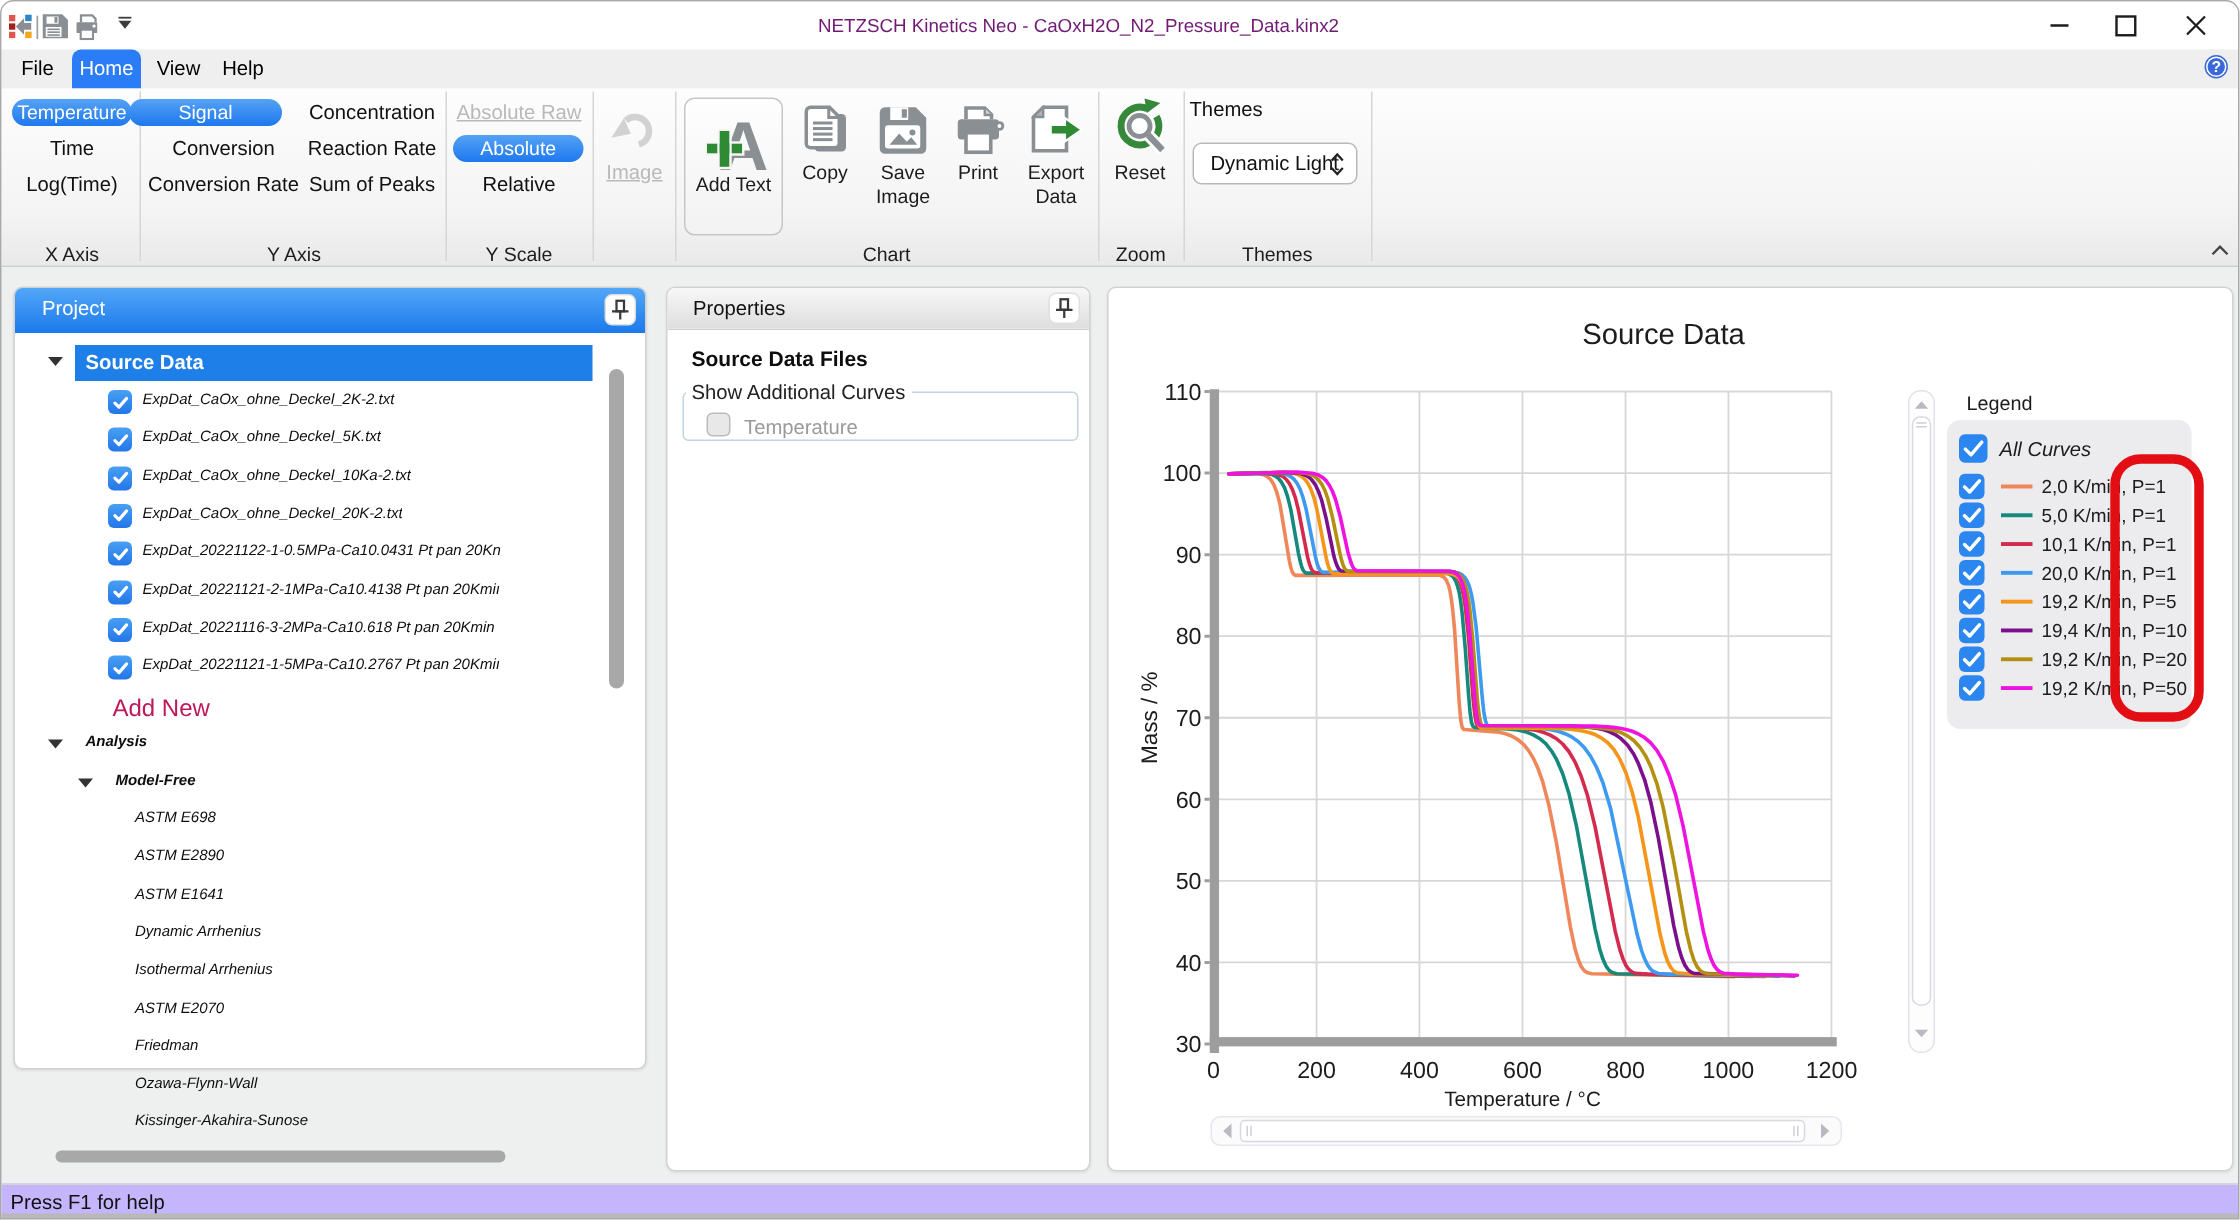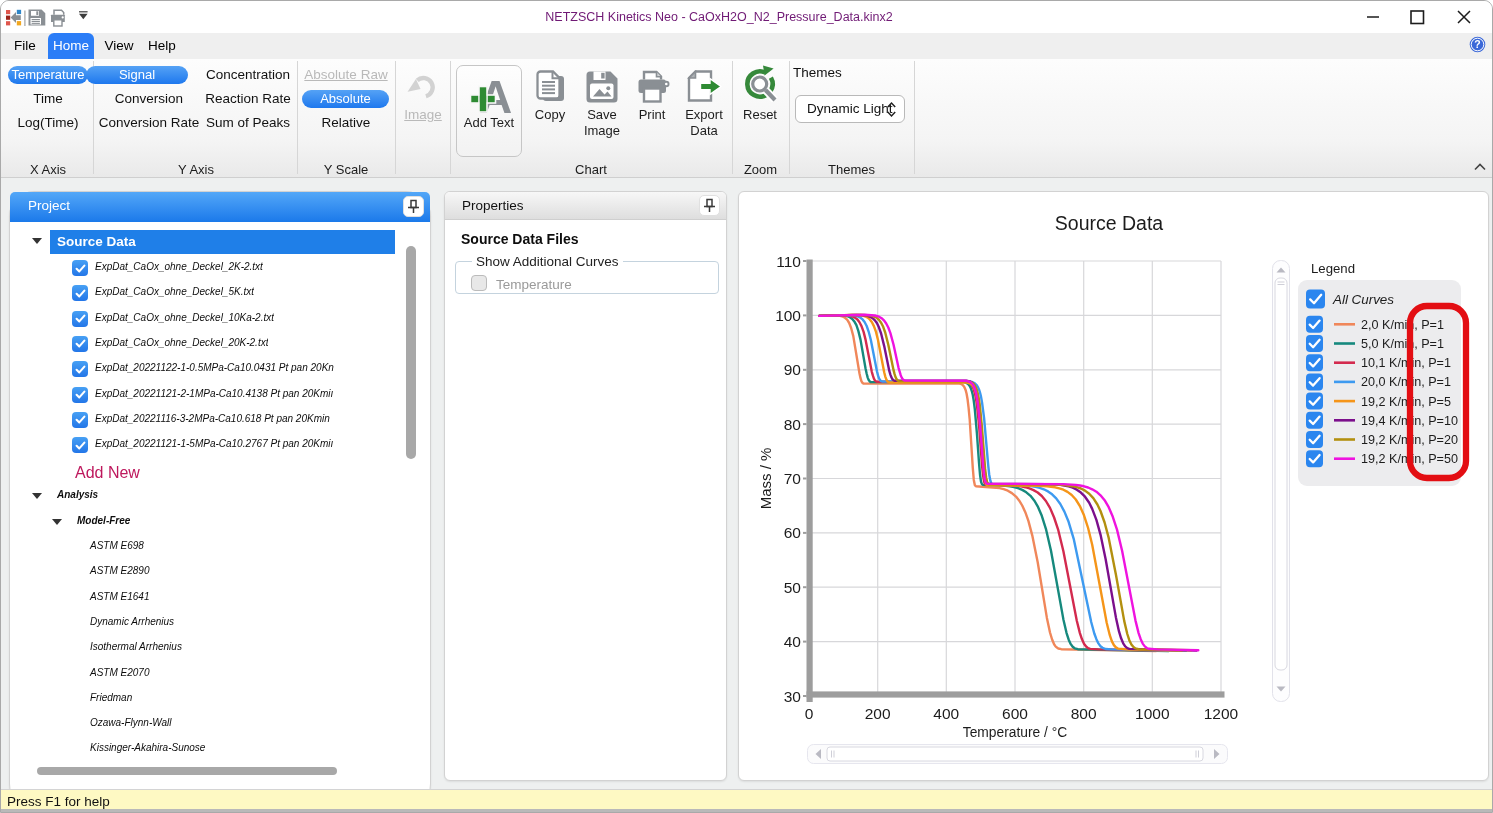--- a/index.html
+++ b/index.html
@@ -27,21 +27,21 @@
 
 .panel { position:absolute; background:#fff; border:1px solid #d2d2d2; border-radius:6px; box-shadow:0 1px 2px rgba(0,0,0,0.08); }
 .phead-blue { position:absolute; left:0; top:0; right:0; height:30px; background:linear-gradient(#53a7f8,#1b79ea); border-radius:5px 5px 0 0; }
 .phead-gray { position:absolute; left:0; top:0; right:0; height:28px; background:linear-gradient(#f7f7f7,#dedede); border-radius:5px 5px 0 0; border-bottom:1px solid #cfcfcf; }
 .pinbtn { position:absolute; width:21px; height:21px; background:#fff; border:1px solid #e0e0e0; border-radius:5px; }
 .tree-tri { position:absolute; width:0; height:0; border-left:5px solid transparent; border-right:5px solid transparent; border-top:6px solid #333; }
 .cb { position:absolute; width:16px; height:16px; border-radius:4px; background:linear-gradient(#47a0f4,#2376e8); }
 .cb svg { position:absolute; left:1.5px; top:1.5px; }
 .titem { position:absolute; font-size:10px; color:#0d0d0d; white-space:nowrap;font-style:italic; }
 
-.statusbar { position:absolute; left:0; bottom:0; width:100%; height:23px; background:#fef9c3; border-top:1px solid #d4d4d4; border-bottom:3px solid #b9b9b9; }
+.statusbar { position:absolute; left:0; bottom:0; width:100%; height:23px; background:#c4b5fd; border-top:1px solid #d4d4d4; border-bottom:3px solid #b9b9b9; }
 .statusbar span { position:absolute; left:6px; top:4px; font-size:13.5px; color:#111; }
 </style>
 </head>
 <body>
 <div class="window">
 
 <div class="titlebar">
   <svg class="abs" style="left:4px;top:7px" width="90" height="21" viewBox="0 0 90 21">
 
     <rect x="1" y="2" width="4.2" height="4.2" fill="#df564c"></rect>
@@ -191,21 +191,21 @@
       <path d="M1.8 11 L5.5 15 L9.2 11" fill="none" stroke="#222" stroke-width="1.5"></path>
     </svg>
   </div>
   <div class="glabel" style="left:788px;width:125px;">Themes</div>
 
   <svg class="abs" style="left:1472px;top:103px" width="14" height="10" viewBox="0 0 14 10">
     <path d="M2 7.5 L7 2.5 L12 7.5" fill="none" stroke="#444" stroke-width="1.6"></path>
   </svg>
 </div>
 
-<div class="panel" style="left:8px;top:190px;width:422px;height:618px;border-radius:25px;">
+<div class="panel" style="left:8px;top:190px;width:422px;height:522px;">
   <div class="phead-blue">
     <div class="abs" style="left:18px;top:6px;font-size:13.5px;color:#fff;">Project</div>
     <div class="pinbtn" style="right:6px;top:4px;">
       <svg width="19" height="19" viewBox="0 0 19 19">
             <g stroke="#3a3a3a" stroke-width="1.5" fill="none">
         <rect x="7" y="3.5" width="5" height="7"></rect>
               <line x1="4" y1="10.5" x2="15" y2="10.5"></line>
               <line x1="9.5" y1="10.5" x2="9.5" y2="16"></line>
       </g>
           </svg>
@@ -289,21 +289,21 @@
             <g stroke="#3a3a3a" stroke-width="1.5" fill="none">
         <rect x="7" y="3.5" width="5" height="7"></rect>
               <line x1="4" y1="10.5" x2="15" y2="10.5"></line>
               <line x1="9.5" y1="10.5" x2="9.5" y2="16"></line>
       </g>
           </svg>
     </div>
   </div>
   <div class="abs" style="left:16px;top:39px;font-size:14px;font-weight:bold;color:#0d0d0d;">Source Data Files</div>
   <fieldset class="abs" style="left:10px;top:62px;width:264px;height:40px;border:1px solid #c4d3de;border-radius:4px;">
-    <legend style="font-size:13.5px;color:#222;margin-left:16px;padding:0 4px;">Show Additional Curves</legend>
+    <legend style="font-size:13.5px;color:#222;margin-left:1px;padding:0 4px;">Show Additional Curves</legend>
     <div class="abs" style="left:15px;top:6px;width:16px;height:16px;border:1px solid #bbb;border-radius:4px;background:#e8e8e8;"></div>
     <div class="abs" style="left:40px;top:8px;font-size:13.5px;color:#9a9a9a;">Temperature</div>
   </fieldset>
 </div>
 
 <div class="panel" style="left:737px;top:190px;width:751px;height:590px;">
 <svg width="749" height="588" viewBox="0 0 749 588" style="position:absolute;left:0;top:0;">
 <text x="370" y="37.5" font-size="19.5" fill="#1c1c1c" text-anchor="middle" font-family="Liberation Sans">Source Data</text>
 <line x1="70.0" y1="69.0" x2="70.0" y2="504.0" stroke="#d7d7da" stroke-width="1.2"></line>
 <line x1="138.7" y1="69.0" x2="138.7" y2="504.0" stroke="#d7d7da" stroke-width="1.2"></line>

